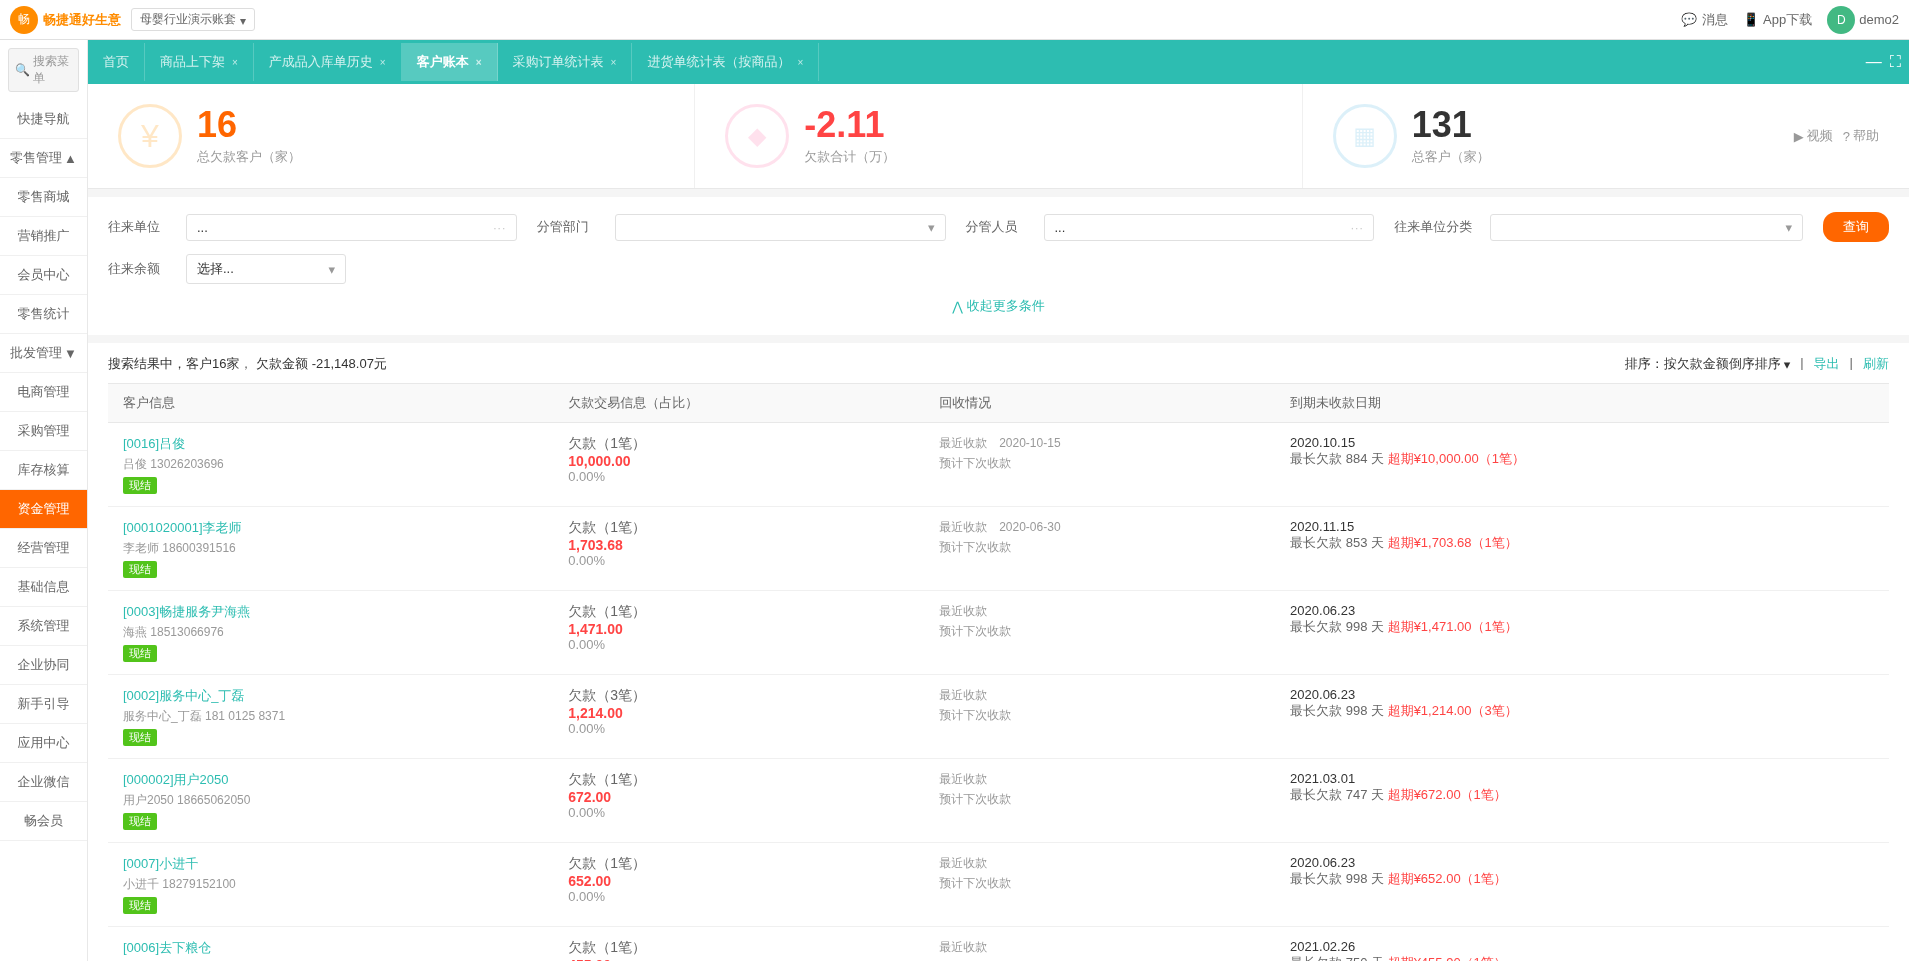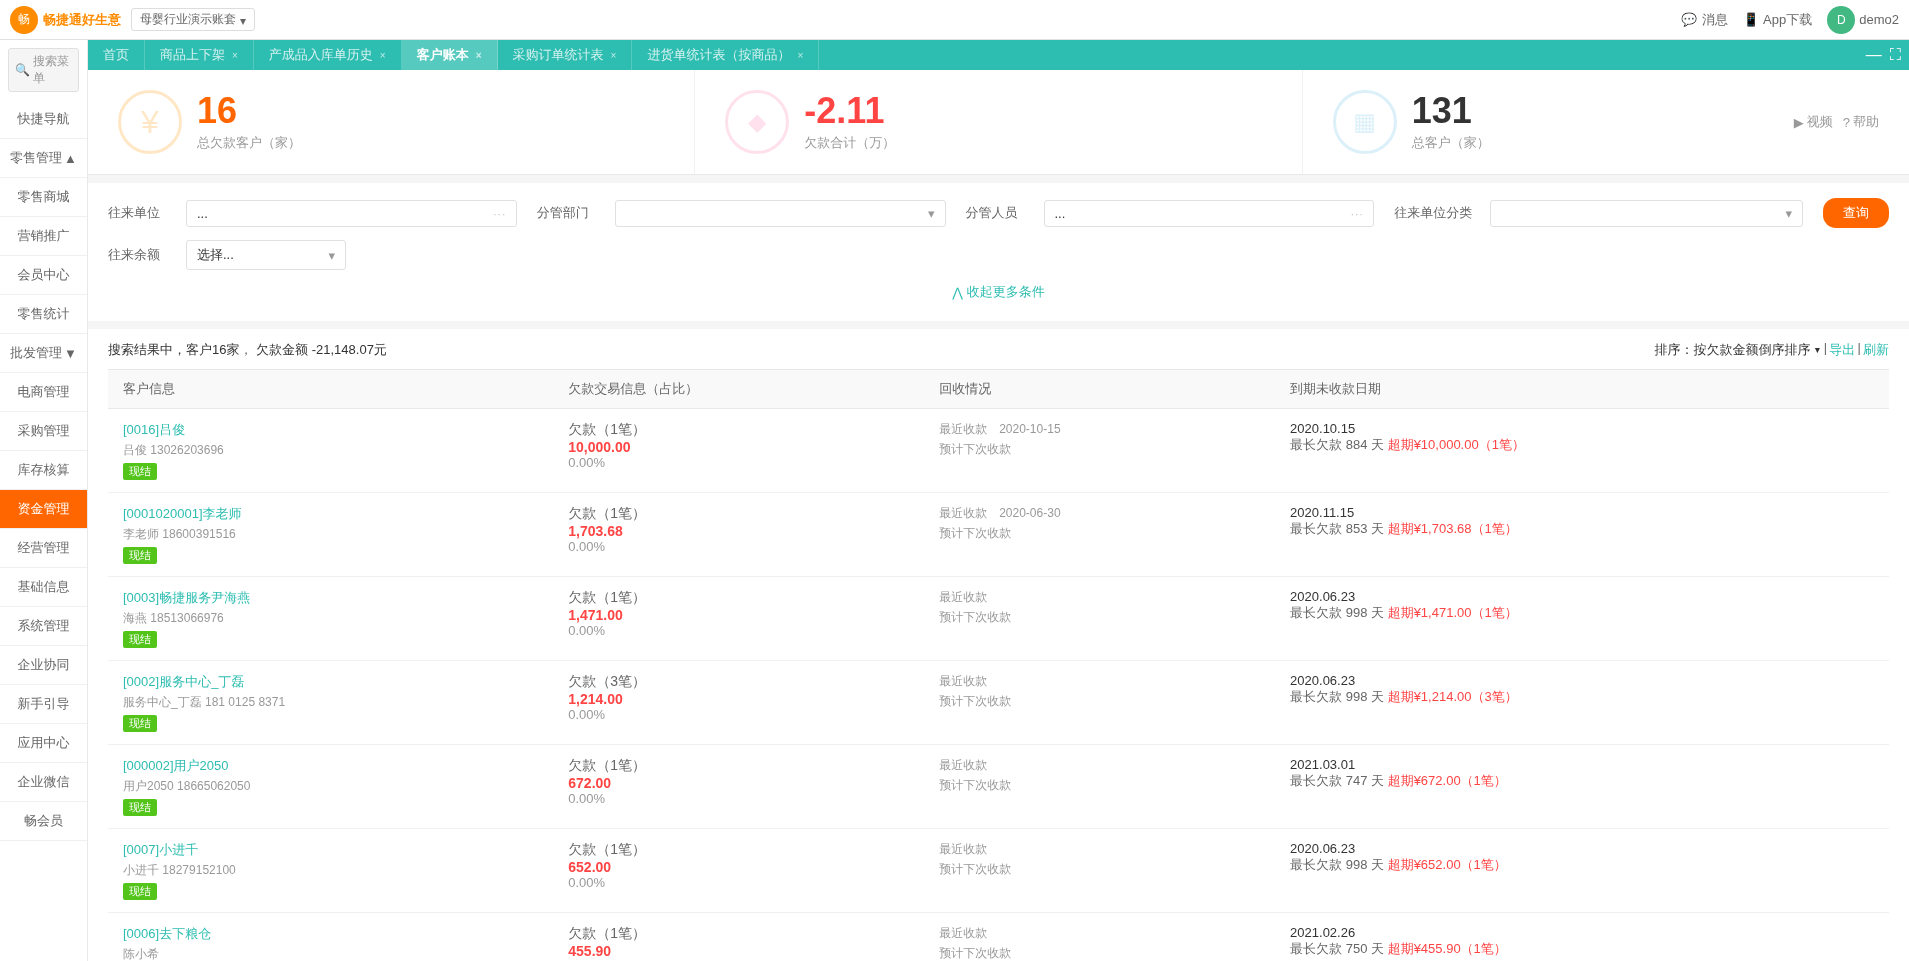--- a/index.html
+++ b/index.html
@@ -26,21 +26,21 @@
     .sidebar-search-box { width: 100%; background: #f5f5f5; border: 1px solid #e0e0e0; border-radius: 3px; padding: 4px 6px; font-size: 12px; color: #999; cursor: pointer; display: flex; align-items: center; gap: 3px; }
     .sidebar-menu { flex: 1; }
     .sidebar-item { padding: 10px 5px; text-align: center; cursor: pointer; color: #666; font-size: 13px; border-bottom: 1px solid #f0f0f0; }
     .sidebar-item.active { background: #ff6600; color: white; }
     .sidebar-item-with-arrow { display: flex; align-items: center; justify-content: center; gap: 2px; }
 
     
     .content-area { flex: 1; display: flex; flex-direction: column; overflow: hidden; }
 
     
-    .tabs-bar { display: flex; background: #2dbdb1; align-items: center; height: 30px; padding: 0 0; overflow: hidden; }
+    .tabs-bar { display: flex; background: #2dbdb1; align-items: center; height: 44px; padding: 0 0; overflow: hidden; }
     .tab { display: flex; align-items: center; gap: 5px; padding: 0 15px; height: 38px; color: rgba(255,255,255,0.8); cursor: pointer; font-size: 13px; border-right: 1px solid rgba(255,255,255,0.2); white-space: nowrap; }
     .tab.active { background: rgba(255,255,255,0.2); color: white; font-weight: bold; justify-content: space-between; }
     .tab .close-btn { font-size: 10px; color: rgba(255,255,255,0.7); cursor: pointer; margin-left: 2px; }
     .tabs-right { margin-left: auto; display: flex; align-items: center; padding: 0 8px; gap: 8px; }
     .tabs-right-btn { color: white; cursor: pointer; font-size: 16px; }
 
     
     .page-content { flex: 1; overflow-y: auto; background: #f5f5f5; padding: 0; }
 
     
@@ -68,21 +68,21 @@
     .filter-select { flex: 1; border: 1px solid #e0e0e0; border-radius: 3px; padding: 5px 10px; font-size: 13px; color: #333; display: flex; align-items: center; justify-content: space-between; cursor: pointer; }
     .filter-select .arrow { color: #999; }
     .filter-button { background: #ff6600; color: white; border: none; border-radius: 13px; padding: 6px 20px; font-size: 13px; cursor: pointer; white-space: nowrap; }
     .collapse-btn { display: flex; align-items: center; justify-content: center; gap: 4px; color: #2dbdb1; font-size: 13px; cursor: pointer; padding: 5px; }
 
     
     .results-section { background: white; margin-top: 8px; padding: 12px 20px; }
     .results-header { display: flex; align-items: center; justify-content: space-between; margin-bottom: 10px; }
     .results-info { color: #666; font-size: 13px; }
     .results-info span { color: #333; }
-    .results-actions { display: flex; align-items: flex-start; color: #666; font-size: 13px; font-family: Liberation Mono, monospace; }
+    .results-actions { display: flex; align-items: flex-start; gap: 10px; color: #666; font-size: 13px; }
     .sort-select { display: flex; align-items: center; gap: 3px; cursor: pointer; color: #333; }
     .action-link { color: #2dbdb1; cursor: pointer; }
 
     
     .data-table { width: 100%; border-collapse: collapse; }
     .data-table th { background: #f9f9f9; padding: 10px 15px; text-align: left; font-weight: normal; color: #666; font-size: 13px; border-bottom: 1px solid #e8e8e8; border-top: 1px solid #e8e8e8; }
     .data-table td { padding: 12px 15px; border-bottom: 1px solid #f0f0f0; vertical-align: top; font-size: 13px; }
 
     .customer-name { color: #2dbdb1; cursor: pointer; font-size: 13px; }
     .customer-contact { color: #999; font-size: 12px; margin-top: 3px; }

